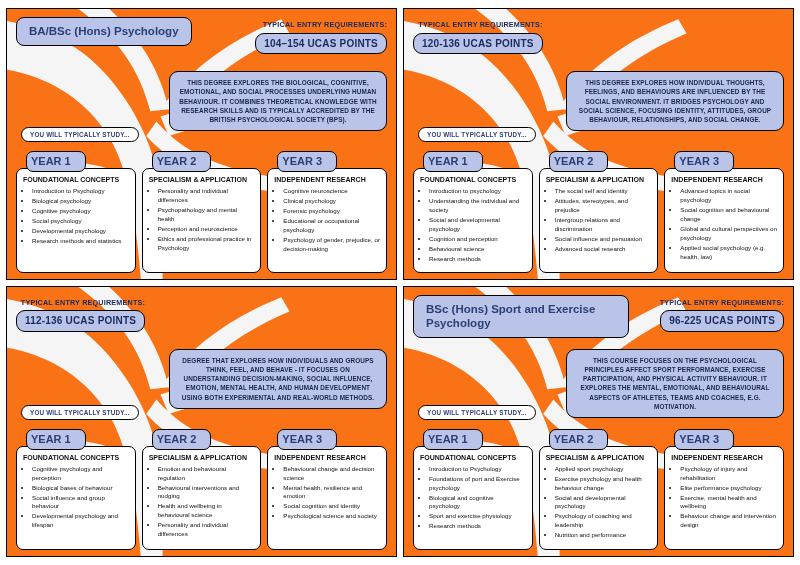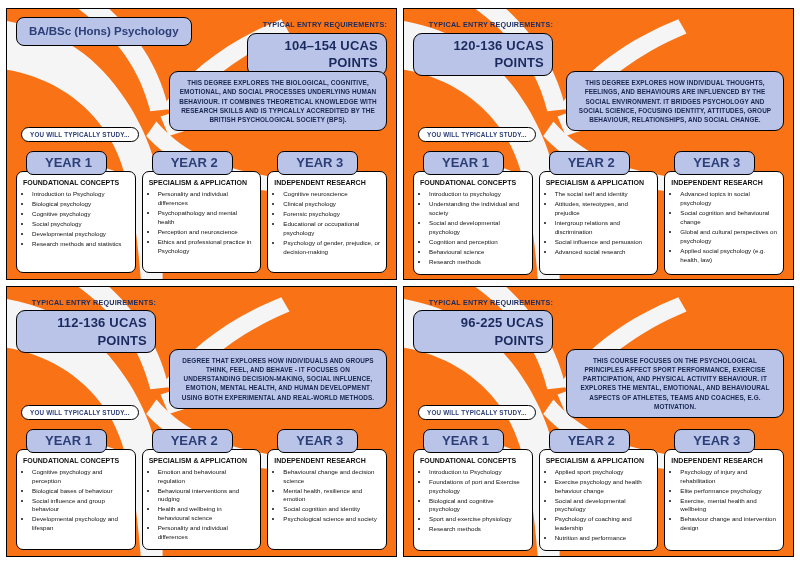--- a/index.html
+++ b/index.html
@@ -71,21 +71,21 @@
     padding-top: 3px;
     max-width: 140px;
   }
   .entry-pill {
     margin-top: 3px;
     background: #b9c4e8;
     border: 1px solid #000;
     border-radius: 9px;
     padding: 3px 8px;
     display: inline-block;
-    font-size: 13px;
+    font-size: 10px;
     color: #1b2a5e;
   }
   .desc-box {
     position: absolute;
     right: 9px;
     top: 62px;
     width: 200px;
     background: #b9c4e8;
     border: 1.2px solid #000;
     border-radius: 9px;
@@ -123,22 +123,22 @@
   .year-col {
     display: flex;
     flex-direction: column;
     align-items: stretch;
   }
   .year-pill {
     align-self: flex-start;
     background: #b9c4e8;
     border: 1.1px solid #000;
     border-radius: 7px;
-    padding: 3px 14px 4px 18px;
-    font-size: 13px;
+    padding: 3px 14px 4px 4px;
+    font-size: 11px;
     font-weight: bold;
     color: #2c3e76;
     margin-left: 10px;
     position: relative;
     z-index: 2;
   }
   .year-body {
     margin-top: -4px;
     background: #ffffff;
     border: 1.1px solid #000;
@@ -355,20 +355,21 @@
 <svg class="swoosh" viewBox="0 0 380 268" preserveAspectRatio="none" xmlns="http://www.w3.org/2000/svg">
   <path d="M -10 10 C 60 20, 95 55, 120 95 C 140 128, 150 160, 152 200 L 152 280 L 132 280 C 126 200, 118 150, 95 118 C 70 82, 30 62, -10 58 Z" fill="#f5f5f5"></path>
   <path d="M 150 105 C 200 88, 250 82, 330 84 L 330 100 C 250 100, 205 108, 158 124 Z" fill="#f5f5f5"></path>
   <path d="M 146 110 C 170 138, 205 156, 260 164 L 258 178 C 198 172, 160 150, 136 124 Z" fill="#f5f5f5"></path>
   <path d="M 140 100 C 130 60, 108 28, 70 0 L 100 0 C 132 30, 150 62, 158 98 Z" fill="#f5f5f5"></path>
   <path d="M 152 95 C 180 58, 218 30, 268 10 L 276 24 C 228 44, 192 72, 168 104 Z" fill="#f5f5f5"></path>
   <path d="M 60 150 C 90 150, 118 160, 140 180 L 130 192 C 110 176, 86 166, 56 164 Z" fill="#f5f5f5"></path>
 </svg>
     <div class="card-inner">
       <div class="top-row">
+        <div class="title-pill">BSc (Hons) Sport and Exercise Psychology</div>
         <div class="entry-box">
           <div>TYPICAL ENTRY REQUIREMENTS:</div>
           <div class="entry-pill">96-225 UCAS POINTS</div>
         </div>
       </div>
       <div class="desc-box">THIS COURSE FOCUSES ON THE PSYCHOLOGICAL PRINCIPLES AFFECT SPORT PERFORMANCE, EXERCISE PARTICIPATION, AND PHYSICAL ACTIVITY BEHAVIOUR. IT EXPLORES THE MENTAL, EMOTIONAL, AND BEHAVIOURAL ASPECTS OF ATHLETES, TEAMS AND COACHES, E.G. MOTIVATION.</div>
       <div class="study-pill">YOU WILL TYPICALLY STUDY...</div>
       <div class="years">
       <div class="year-col">
         <div class="year-pill">YEAR 1</div>

